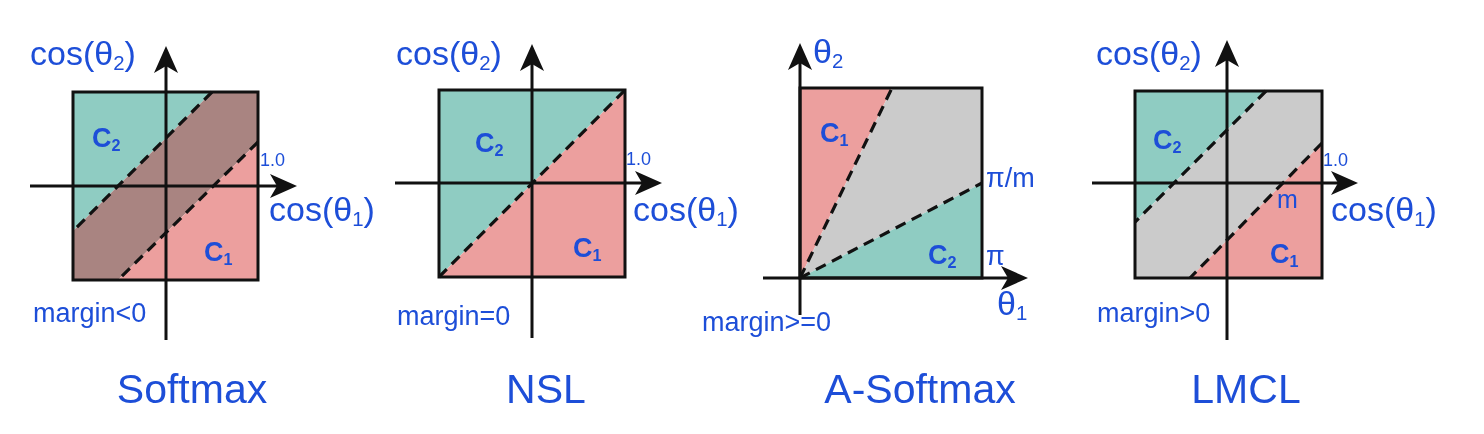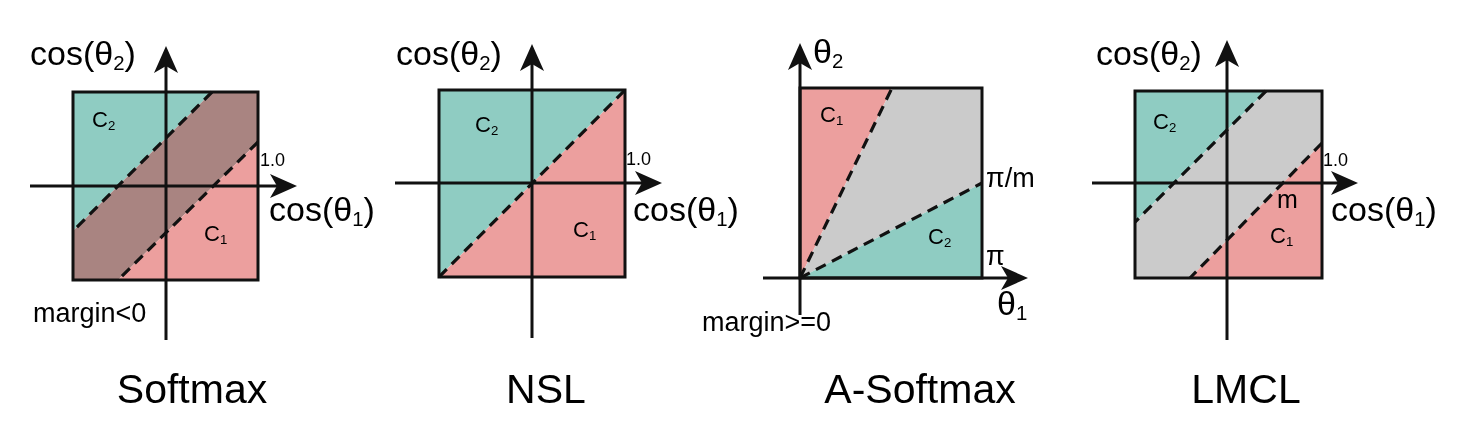--- a/index.html
+++ b/index.html
@@ -1,22 +1,22 @@
 <!DOCTYPE html>
 <html><head>
 <meta charset="utf-8">
 <style>
   html,body{margin:0;padding:0;background:#ffffff;}
   .figure{position:relative;width:1484px;height:434px;background:#ffffff;overflow:hidden;
           font-family:"Liberation Sans", sans-serif;color:#1b1b1b;}
   .figure svg{position:absolute;left:0;top:0;}
-  .lbl{position:absolute;white-space:nowrap;line-height:1.05;color:#000000;}
+  .lbl{position:absolute;white-space:nowrap;line-height:1.05;color:#1d4ed8;}
   .axis-lbl{font-size:34px;}
   .tick-lbl{font-size:18px;}
-  .cls-lbl{font-size:22px;font-weight:400;}
+  .cls-lbl{font-size:27px;font-weight:700;margin-top:16px;}
   .margin-lbl{font-size:27px;text-align:right;}
   .small-lbl{font-size:27px;}
   .m-lbl{font-size:25px;}
   .title-lbl{font-size:41px;transform:translateX(-50%);}
   .sb{font-size:0.6em;position:relative;top:0.24em;}
   .outline{fill:none;stroke:#111111;stroke-width:3;}
   .axis{stroke:#111111;stroke-width:3;}
   .dashed{stroke:#111111;stroke-width:3.2;stroke-dasharray:11 7;fill:none;}
   .ah{fill:#111111;stroke:none;}
 </style>
@@ -84,32 +84,34 @@
   <div class="lbl cls-lbl" style="left:92px;top:108px"><span>C</span><span class="sb">2</span></div>
   <div class="lbl cls-lbl" style="left:204px;top:222px"><span>C</span><span class="sb">1</span></div>
   <div class="lbl margin-lbl" style="left:33px;top:299px">margin&lt;0</div>
   <div class="lbl title-lbl" style="left:192px;top:368px">Softmax</div>
 
   <div class="lbl axis-lbl" style="left:396px;top:36px"><span>cos(θ</span><span class="sb">2</span><span>)</span></div>
   <div class="lbl axis-lbl" style="left:633px;top:192px"><span>cos(θ</span><span class="sb">1</span><span>)</span></div>
   <div class="lbl tick-lbl" style="left:626px;top:150px">1.0</div>
   <div class="lbl cls-lbl" style="left:475px;top:113px"><span>C</span><span class="sb">2</span></div>
   <div class="lbl cls-lbl" style="left:573px;top:218px"><span>C</span><span class="sb">1</span></div>
+  <div class="lbl margin-lbl" style="left:397px;top:302px">margin=0</div>
   <div class="lbl title-lbl" style="left:546px;top:368px">NSL</div>
 
   <div class="lbl axis-lbl" style="left:813px;top:34px"><span>θ</span><span class="sb">2</span></div>
   <div class="lbl axis-lbl" style="left:997px;top:286px"><span>θ</span><span class="sb">1</span></div>
   <div class="lbl small-lbl" style="left:986px;top:164px">π/m</div>
   <div class="lbl small-lbl" style="left:986px;top:242px">π</div>
   <div class="lbl cls-lbl" style="left:820px;top:103px"><span>C</span><span class="sb">1</span></div>
   <div class="lbl cls-lbl" style="left:928px;top:225px"><span>C</span><span class="sb">2</span></div>
   <div class="lbl margin-lbl" style="left:702px;top:308px">margin&gt;=0</div>
   <div class="lbl title-lbl" style="left:920px;top:368px">A-Softmax</div>
 
   <div class="lbl axis-lbl" style="left:1096px;top:36px"><span>cos(θ</span><span class="sb">2</span><span>)</span></div>
   <div class="lbl axis-lbl" style="left:1331px;top:192px"><span>cos(θ</span><span class="sb">1</span><span>)</span></div>
   <div class="lbl tick-lbl" style="left:1323px;top:151px">1.0</div>
   <div class="lbl cls-lbl" style="left:1153px;top:110px"><span>C</span><span class="sb">2</span></div>
   <div class="lbl cls-lbl" style="left:1270px;top:224px"><span>C</span><span class="sb">1</span></div>
   <div class="lbl m-lbl" style="left:1277px;top:186px">m</div>
+  <div class="lbl margin-lbl" style="left:1097px;top:299px">margin&gt;0</div>
   <div class="lbl title-lbl" style="left:1246px;top:368px">LMCL</div>
 
 </div>
 
 </body></html>

